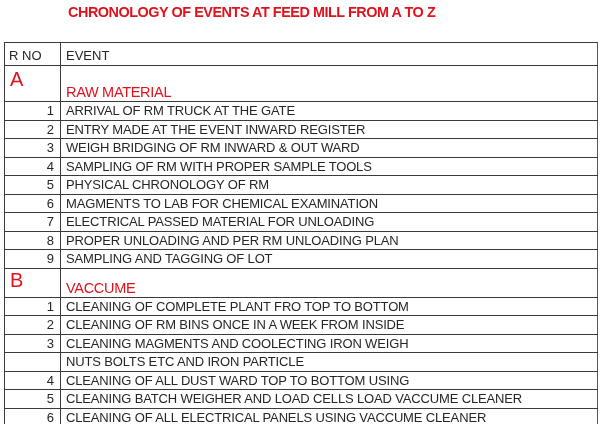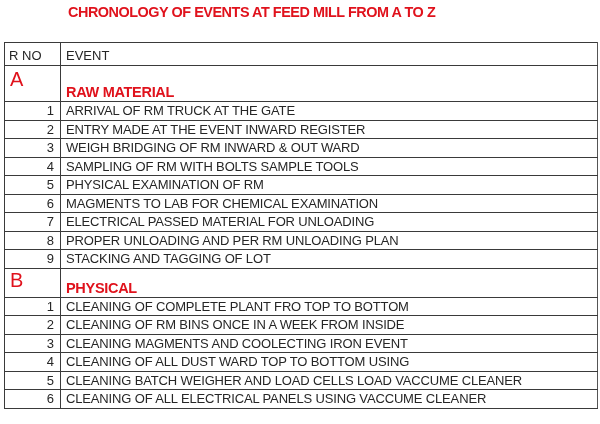--- a/index.html
+++ b/index.html
@@ -59,21 +59,21 @@
       color: #e0121c;
       font-size: 20px;
       padding-left: 5px !important;
       vertical-align: middle;
       line-height: 20px;
     }
     .sec.a td.letter { vertical-align: top; padding-top: 3px !important; }
     .sec.b td.letter { vertical-align: top; padding-top: 1px !important; }
     .sec td.sectitle {
       color: #e0121c;
-      font-weight: bold;
+      font-weight: normal;
       font-size: 14.5px;
       padding-left: 5px !important;
       padding-bottom: 1px !important;
       letter-spacing: -0.3px;
     }
     .item td { height: 17.5px; }
     .item td.num {
       text-align: right;
       padding-right: 6px !important;
     }
@@ -111,58 +111,62 @@
     <tr class="item">
       <td class="num">2</td>
       <td class="txt">ENTRY MADE AT THE EVENT INWARD REGISTER</td>
     </tr>
     <tr class="item">
       <td class="num">3</td>
       <td class="txt">WEIGH BRIDGING OF RM INWARD &amp; OUT WARD</td>
     </tr>
     <tr class="item">
       <td class="num">4</td>
-      <td class="txt">SAMPLING OF RM WITH BOLTS SAMPLE TOOLS</td>
+      <td class="txt">SAMPLING OF RM WITH PROPER SAMPLE TOOLS</td>
     </tr>
     <tr class="item">
       <td class="num">5</td>
-      <td class="txt">PHYSICAL EXAMINATION OF RM</td>
+      <td class="txt">PHYSICAL CHRONOLOGY OF RM</td>
     </tr>
     <tr class="item">
       <td class="num">6</td>
       <td class="txt">MAGMENTS TO LAB FOR CHEMICAL EXAMINATION</td>
     </tr>
     <tr class="item">
       <td class="num">7</td>
       <td class="txt">ELECTRICAL PASSED MATERIAL  FOR UNLOADING</td>
     </tr>
     <tr class="item">
       <td class="num">8</td>
       <td class="txt">PROPER UNLOADING AND PER RM UNLOADING PLAN</td>
     </tr>
     <tr class="item">
       <td class="num">9</td>
-      <td class="txt">STACKING AND TAGGING OF LOT</td>
+      <td class="txt">SAMPLING AND TAGGING OF LOT</td>
     </tr>
 
     <tr class="sec b">
       <td class="letter">B</td>
-      <td class="sectitle">PHYSICAL</td>
+      <td class="sectitle">VACCUME</td>
     </tr>
     <tr class="item">
       <td class="num">1</td>
       <td class="txt">CLEANING OF COMPLETE PLANT FRO TOP TO BOTTOM</td>
     </tr>
     <tr class="item">
       <td class="num">2</td>
       <td class="txt">CLEANING OF RM BINS ONCE IN A WEEK  FROM INSIDE</td>
     </tr>
     <tr class="item">
       <td class="num">3</td>
-      <td class="txt">CLEANING MAGMENTS AND COOLECTING IRON EVENT</td>
+      <td class="txt">CLEANING MAGMENTS AND COOLECTING IRON WEIGH</td>
+    </tr>
+    <tr class="item">
+      <td class="num"></td>
+      <td class="txt">NUTS BOLTS ETC AND IRON PARTICLE</td>
     </tr>
     <tr class="item">
       <td class="num">4</td>
       <td class="txt">CLEANING OF ALL DUST WARD TOP TO  BOTTOM USING</td>
     </tr>
     <tr class="item">
       <td class="num">5</td>
       <td class="txt">CLEANING BATCH WEIGHER AND LOAD CELLS LOAD VACCUME CLEANER</td>
     </tr>
     <tr class="item">

